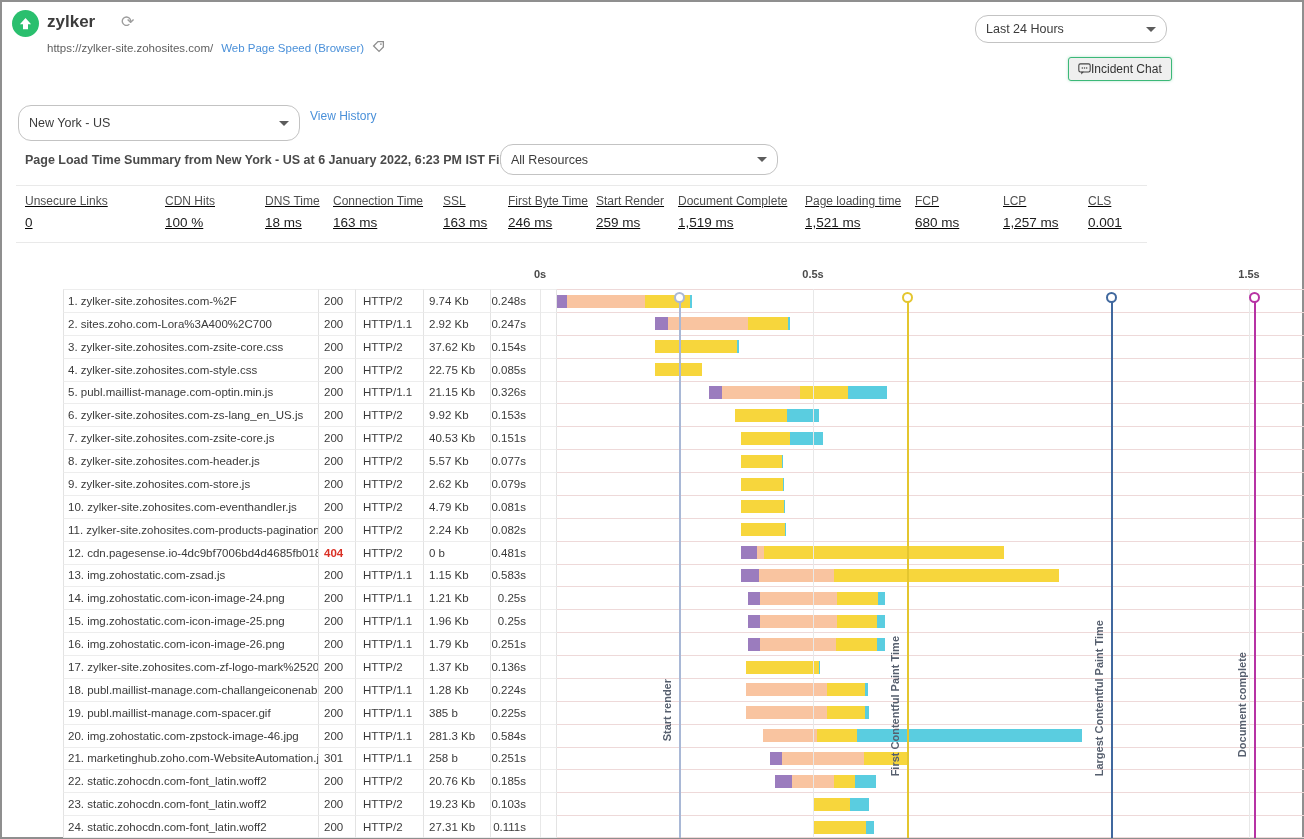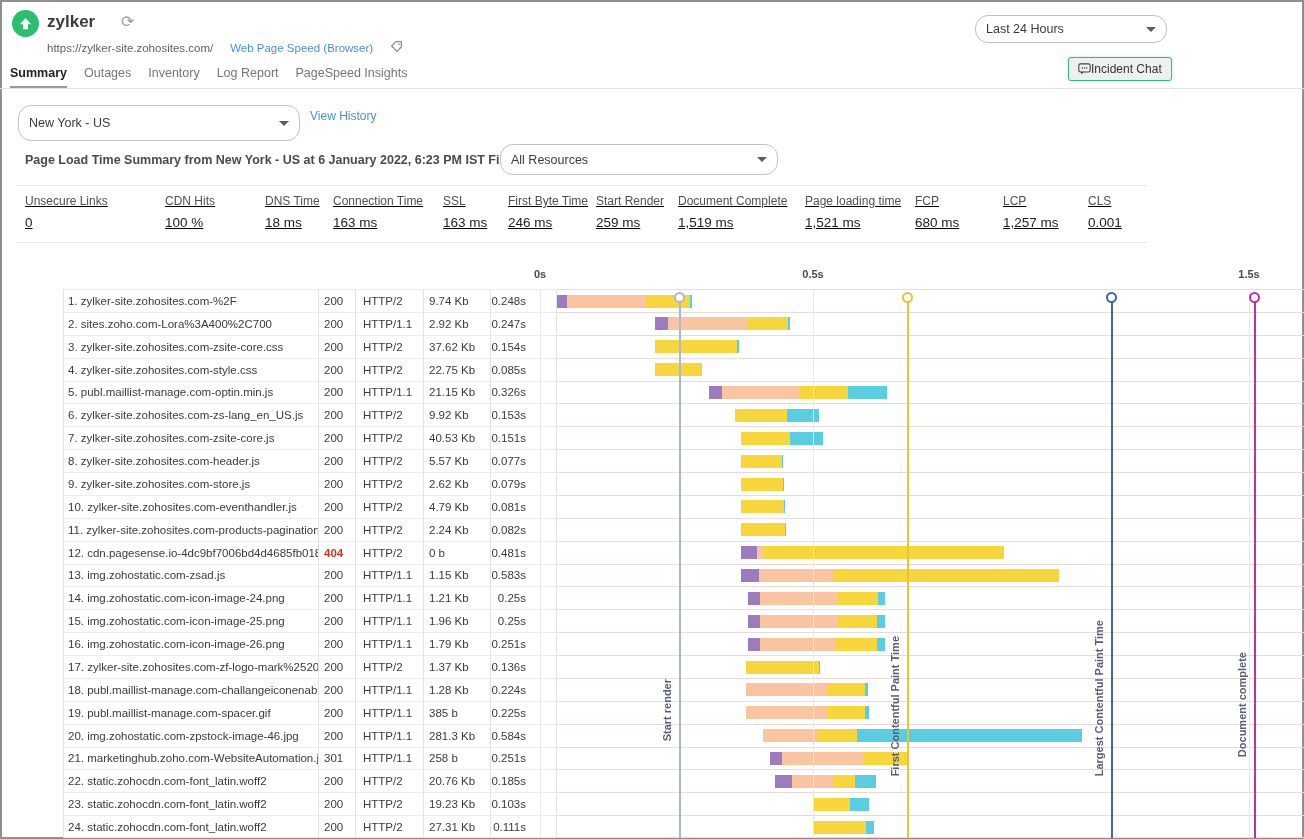--- a/index.html
+++ b/index.html
@@ -7,21 +7,21 @@
   .screen { position:relative; width:1304px; height:839px; background:#fff;
             box-shadow: inset 0 0 0 2px #8f8f8f; overflow:hidden; }
 
   
   .monitor-icon { position:absolute; left:12px; top:10px; width:27px; height:27px;
                   border-radius:50%; background:#2abf6e; display:flex; align-items:center; justify-content:center; }
   .page-title { position:absolute; left:47px; top:12px; font-size:17px; font-weight:600; color:#3c3c3c; }
   .menu-icon { position:absolute; left:97px; top:16px; width:16px; color:#9d9d9d; cursor:pointer; }
   .menu-icon .bar { height:2px; background:#9d9d9d; margin:3px 0; }
   .refresh-icon { position:absolute; left:121px; top:12px; font-size:16px; color:#9d9d9d; cursor:pointer; }
-  .url-row { position:absolute; left:47px; top:40px; font-size:11.5px; color:#5f5f5f; display:flex; align-items:center; gap:17px; }
+  .url-row { position:absolute; left:47px; top:40px; font-size:11.5px; color:#5f5f5f; display:flex; align-items:center; gap:8px; }
   .url-link { color:#4a90d9; cursor:pointer; }
   .tag-icon { display:inline-block; color:#8e8e8e; }
 
   .select-box { border:1px solid #c3c3c3; border-radius:13px; background:#fff; color:#3b3b3b;
                 font-size:12.5px; display:flex; align-items:center; padding:0 10px; cursor:pointer; position:absolute; }
   .select-box .caret { margin-left:auto; width:0; height:0; border-left:5px solid transparent;
                        border-right:5px solid transparent; border-top:5px solid #5c5c5c; }
   .range-select { left:975px; top:15px; width:192px; height:28px; }
   .chat-btn { position:absolute; left:1068px; top:57px; height:24px; padding:0 9px;
               background:#efefef; border:1px solid #3cb878; border-radius:3px;
@@ -110,27 +110,20 @@
     <svg width="13" height="12" viewBox="0 0 24 22">
       <rect x="1.5" y="1.5" width="21" height="15" rx="3" fill="none" stroke="#444" stroke-width="2"></rect>
       <path d="M6 16 L6 21 L11 16 Z" fill="#444"></path>
       <circle cx="8" cy="9" r="1.4" fill="#444"></circle>
         <circle cx="12" cy="9" r="1.4" fill="#444"></circle>
         <circle cx="16" cy="9" r="1.4" fill="#444"></circle>
     </svg>
     <span>Incident Chat</span>
   </button>
 
-  <div class="tabs">
-      <div class="tab active">Summary</div>
-      <div class="tab">Outages</div>
-      <div class="tab">Inventory</div>
-      <div class="tab">Log Report</div>
-      <div class="tab">PageSpeed Insights</div>
-    </div>
 
   <div class="select-box loc-select">
     <span>New York - US</span>
     <span class="caret"></span>
   </div>
   <a class="view-history">View History</a>
   <div class="summary-heading">Page Load Time Summary from New York - US at 6 January 2022, 6:23 PM IST Filter by</div>
   <div class="select-box filter-select">
     <span>All Resources</span>
     <span class="caret"></span>

